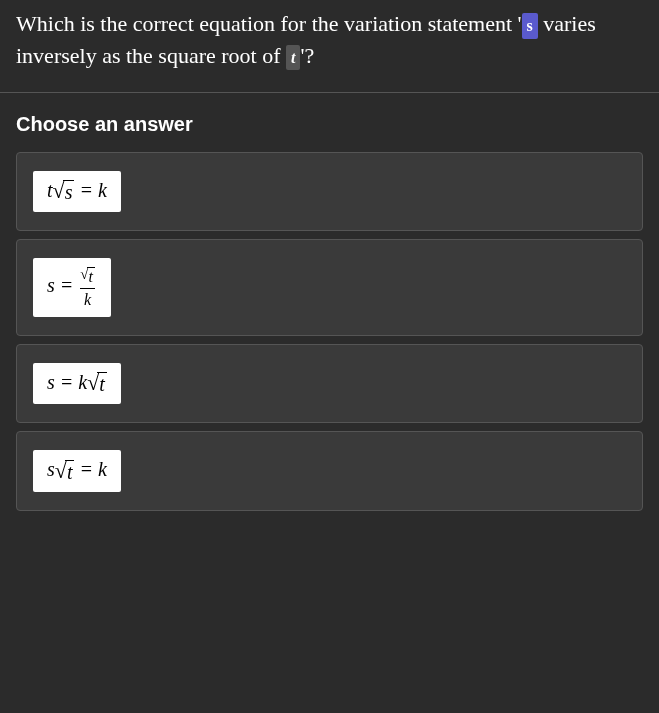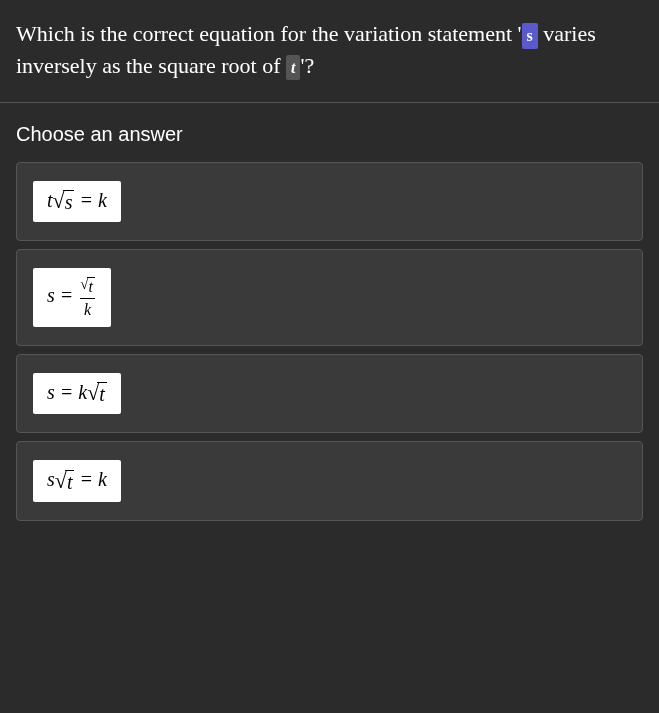--- a/index.html
+++ b/index.html
@@ -10,21 +10,21 @@
 
     body {
       width: 659px;
       min-height: 713px;
       background-color: #2b2b2b;
       font-family: Georgia, 'Times New Roman', serif;
       color: #ffffff;
     }
 
     .question-section {
-      padding: 18px 16px 20px 16px;
+      padding: 8px 16px 20px 16px;
       border-bottom: 1px solid #555;
     }
 
     .question-text {
       font-size: 22px;
       line-height: 1.45;
       color: #ffffff;
     }
 
     .inline-badge {
@@ -52,21 +52,21 @@
       font-family: Georgia, serif;
       vertical-align: middle;
     }
 
     .answers-section {
       padding: 20px 16px 0 16px;
     }
 
     .choose-label {
       font-size: 20px;
-      font-weight: normal;
+      font-weight: bold;
       color: #ffffff;
       margin-bottom: 16px;
       font-family: Arial, sans-serif;
     }
 
     .answer-option {
       background-color: #3a3a3a;
       border: 1px solid #555;
       border-radius: 4px;
       padding: 18px 16px;

